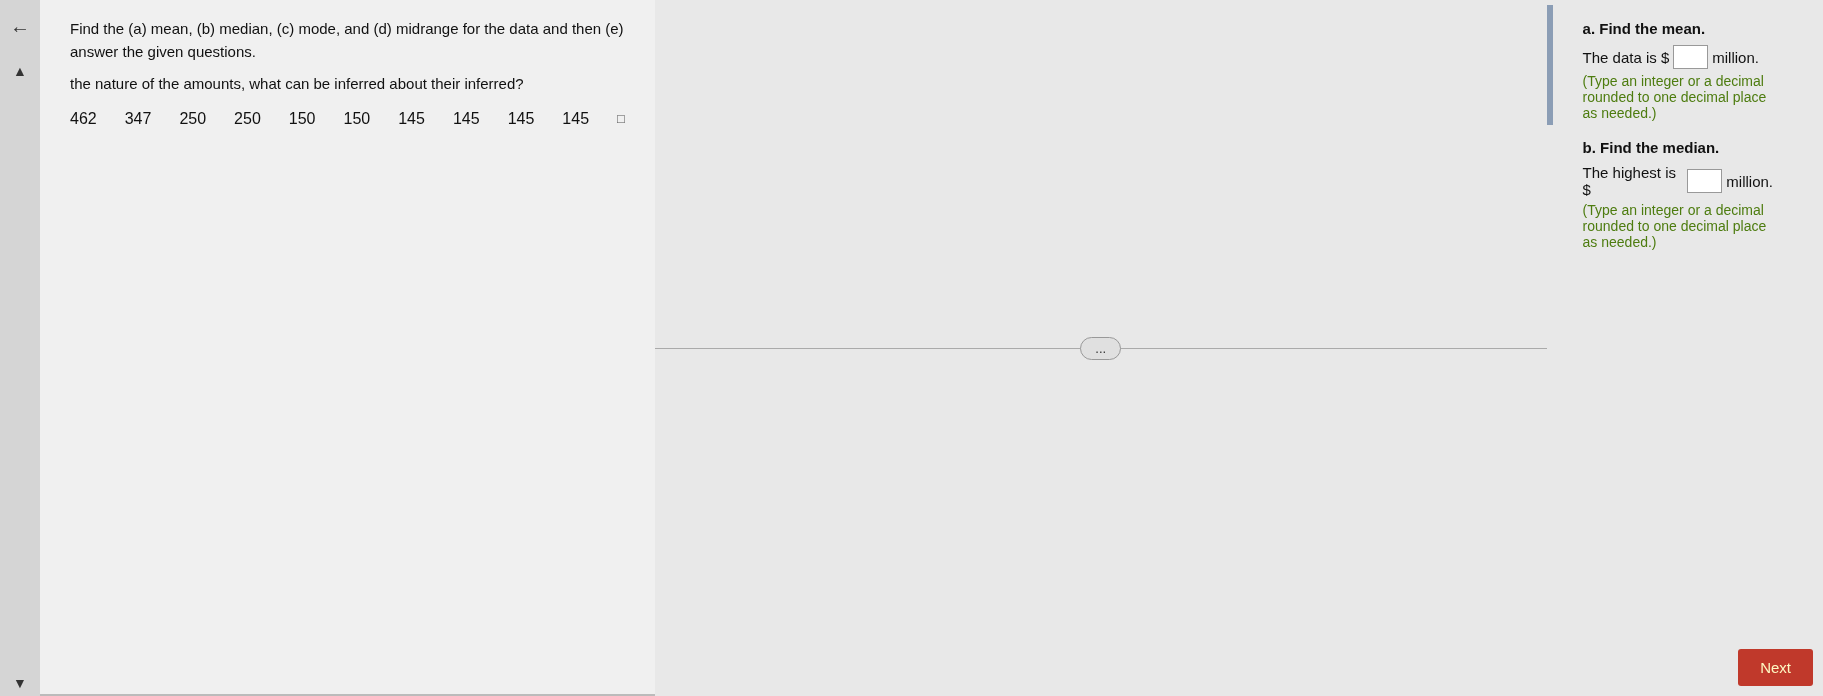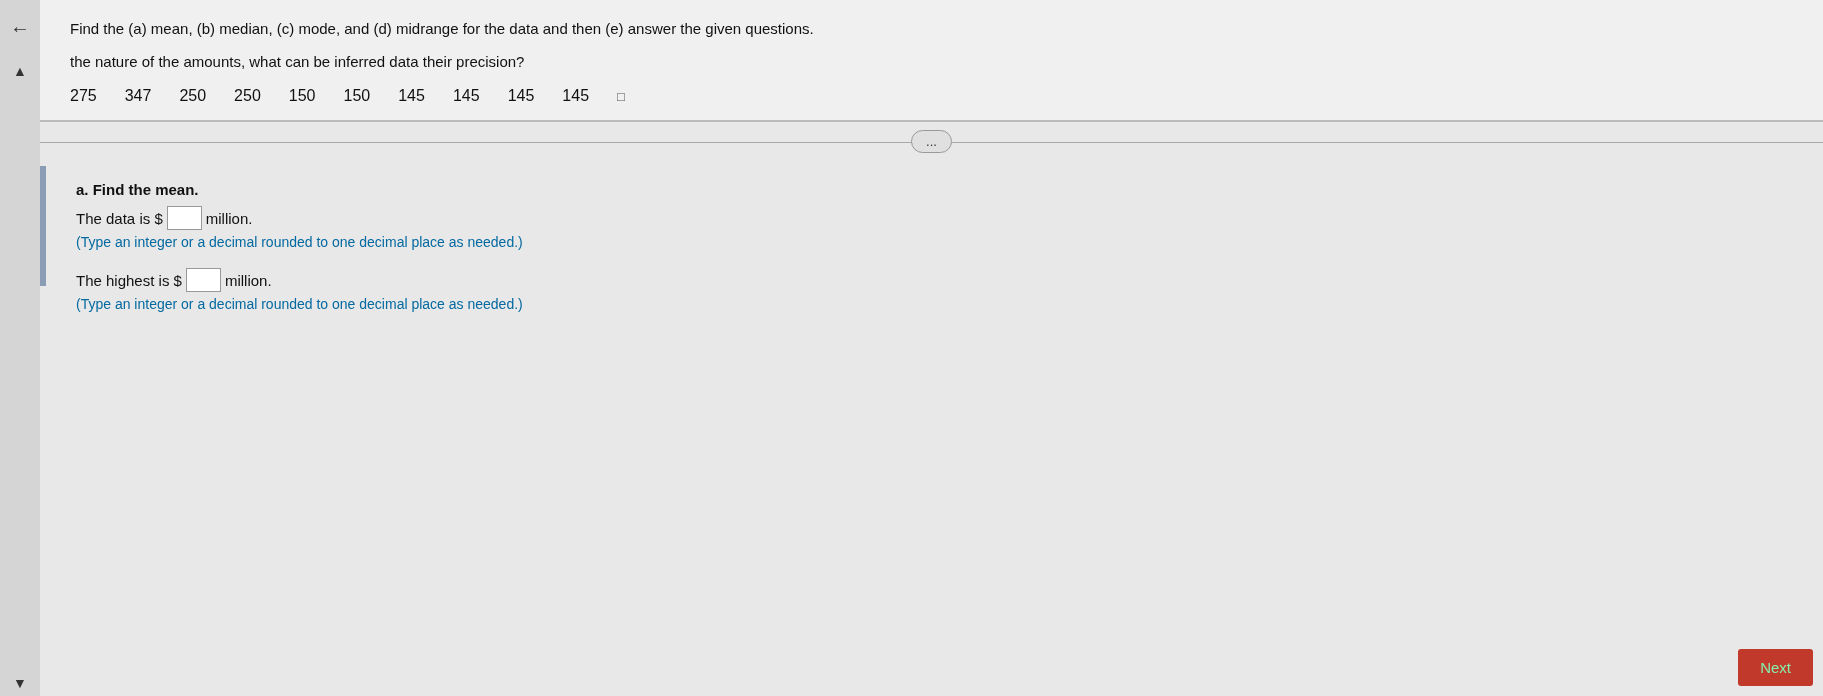--- a/index.html
+++ b/index.html
@@ -51,21 +51,21 @@
       color: #333;
       cursor: pointer;
       margin-top: auto;
       margin-bottom: 5px;
     }
 
     .content-area {
       flex: 1;
       background-color: #e8e8e8;
       display: flex;
-      flex-direction: column;
+      flex-direction: row;
     }
 
     .question-section {
       background-color: #f0f0f0;
       padding: 18px 30px 15px 30px;
       border-bottom: 2px solid #bbb;
     }
 
     .question-text {
       font-size: 15px;
@@ -153,42 +153,42 @@
       height: 24px;
       border: 1px solid #999;
       background-color: #fff;
       margin: 0 4px;
       font-size: 14px;
       text-align: center;
     }
 
     .hint-text {
       font-size: 14px;
-      color: #0369a1;
+      color: #4d7c0f;
       margin-bottom: 2px;
     }
 
     .left-accent-bar {
       width: 6px;
       background-color: #8B9DB5;
       height: 120px;
       margin-top: 5px;
       flex-shrink: 0;
     }
 
     .answers-wrapper {
       display: flex;
     }
 
     .next-button {
       position: absolute;
       bottom: 10px;
       right: 10px;
       background-color: #c0392b;
-      color: #86efac;
+      color: #fef9c3;
       border: none;
       padding: 10px 22px;
       font-size: 15px;
       cursor: pointer;
       border-radius: 3px;
     }
 
     .bottom-bar {
       display: flex;
       justify-content: flex-end;
@@ -204,24 +204,24 @@
   <div class="left-nav">
     <div class="nav-arrow">←</div>
     <div class="nav-triangle-up">▲</div>
     <div class="nav-triangle-down">▼</div>
   </div>
 
   <div class="content-area">
 
     <div class="question-section">
       <p class="question-text">Find the (a) mean, (b) median, (c) mode, and (d) midrange for the data and then (e) answer the given questions.</p>
-      <p class="question-text">the nature of the amounts, what can be inferred data their precision?</p>
+      <p class="question-text">the nature of the amounts, what can be inferred about their inferred?</p>
 
       <div class="data-row">
-        <span class="data-value">275</span>
+        <span class="data-value">462</span>
         <span class="data-value">347</span>
         <span class="data-value">250</span>
         <span class="data-value">250</span>
         <span class="data-value">150</span>
         <span class="data-value">150</span>
         <span class="data-value">145</span>
         <span class="data-value">145</span>
         <span class="data-value">145</span>
         <span class="data-value">145</span>
         <span class="copy-icon">□</span>
@@ -244,20 +244,24 @@
           </div>
           <div class="answer-line">
             <span>The data is $</span>
             <input class="input-box" type="text" style="">
             <span>million.</span>
           </div>
           <div class="hint-text">(Type an integer or a decimal rounded to one decimal place as needed.)</div>
         </div>
 
         <div class="answer-block">
+          <div class="part-label">
+            <span>b.</span>
+            <span> Find the median.</span>
+          </div>
           <div class="answer-line">
             <span>The highest is $</span>
             <input class="input-box" type="text" style="">
             <span>million.</span>
           </div>
           <div class="hint-text">(Type an integer or a decimal rounded to one decimal place as needed.)</div>
         </div>
 
       </div>
     </div>

